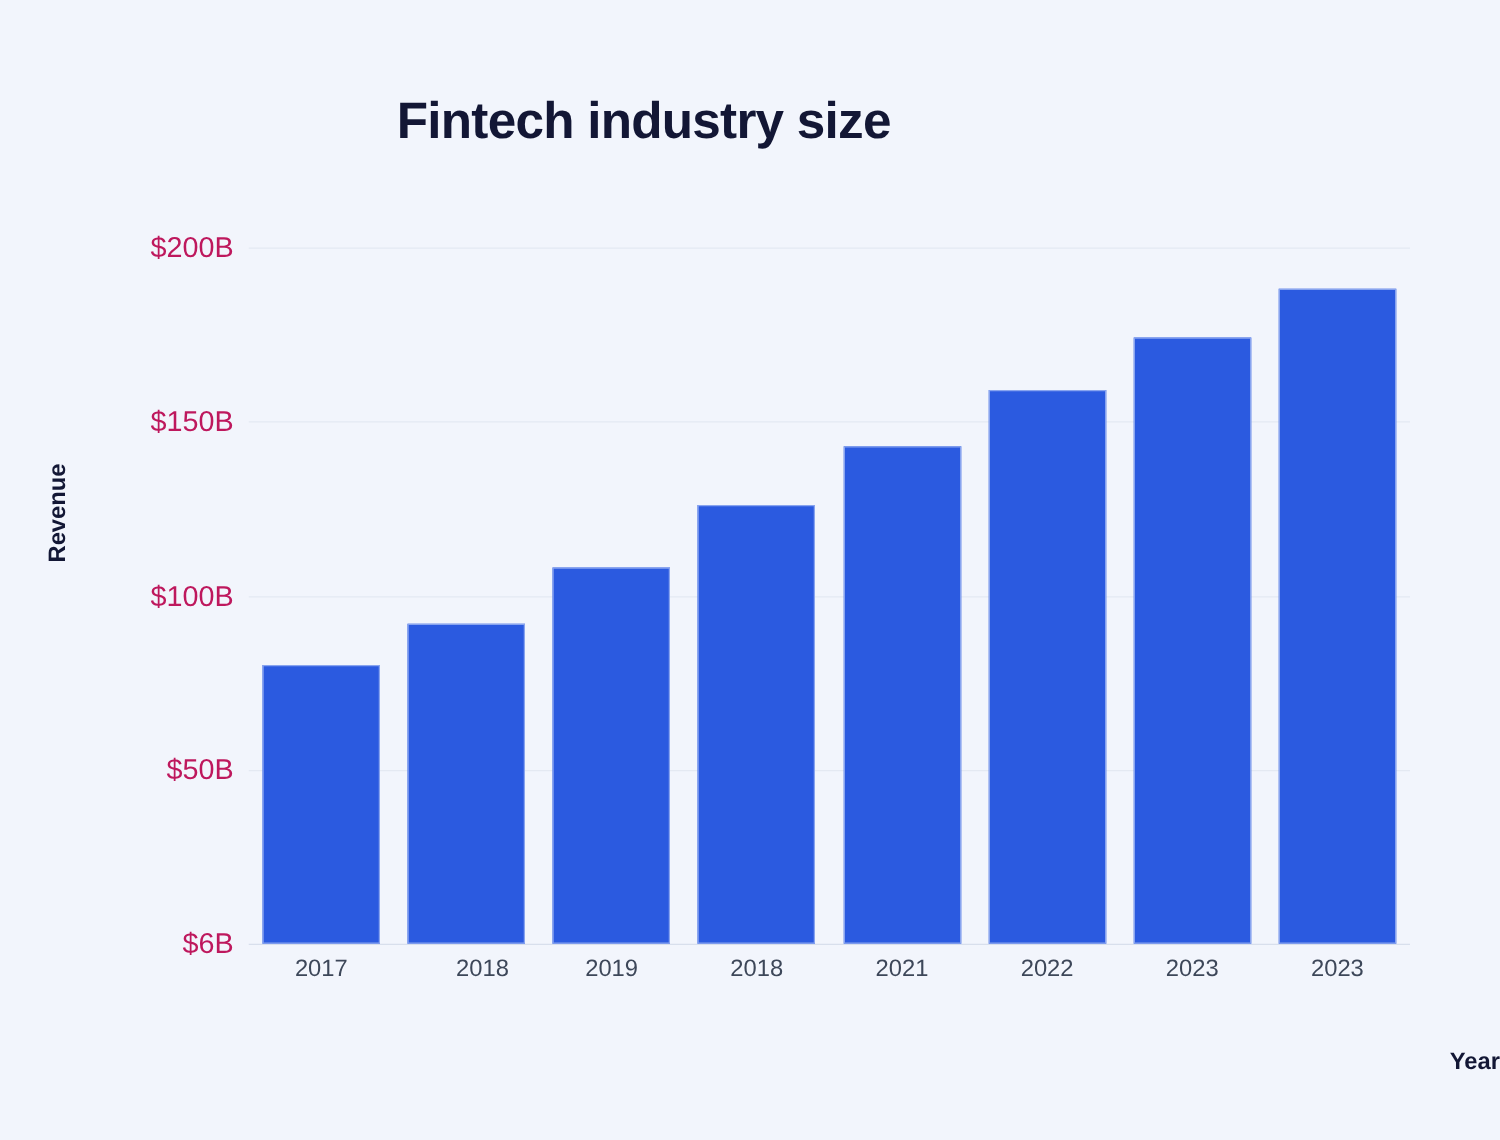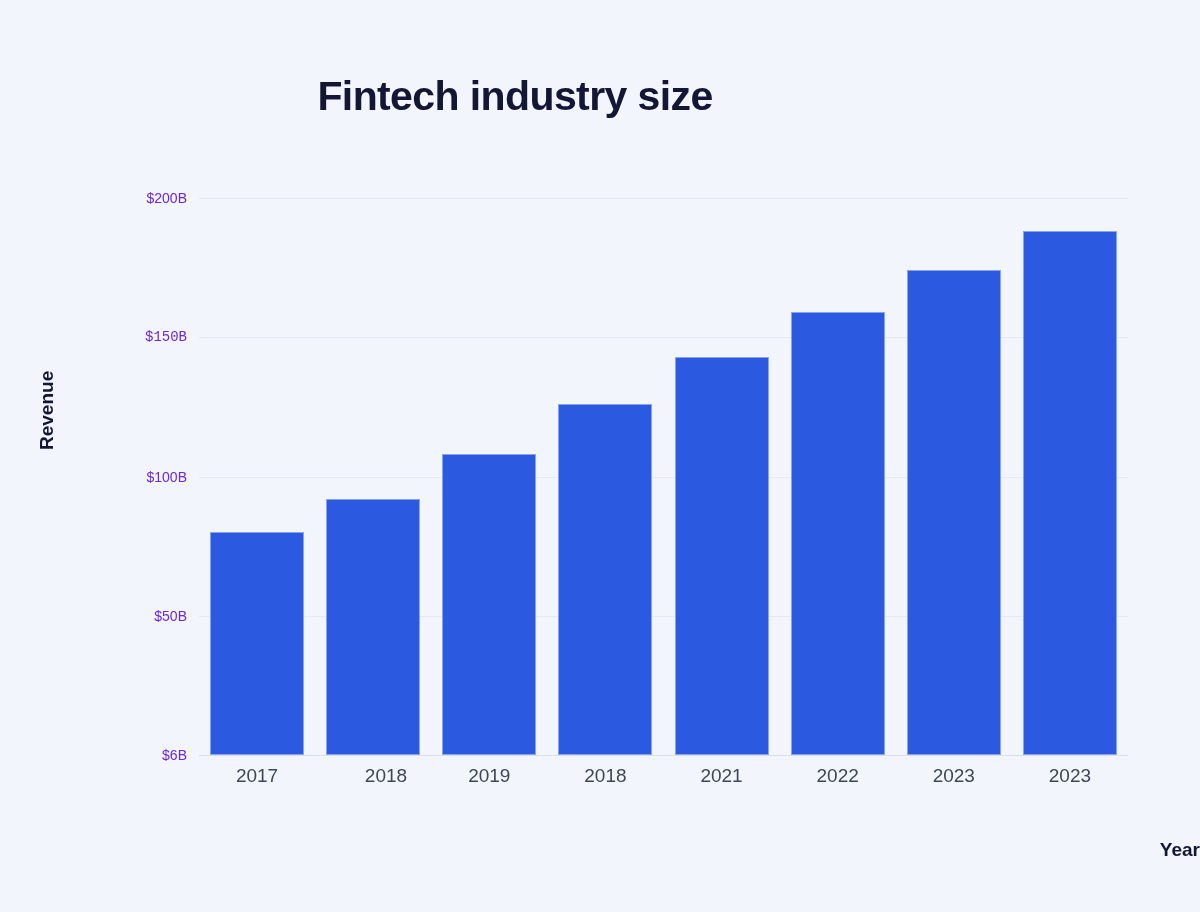--- a/index.html
+++ b/index.html
@@ -53,23 +53,23 @@
     background: #e4e9f2;
   }
   .gridline.baseline {
     background: #d8dfec;
   }
   .ytick {
     position: absolute;
     left: 0;
     width: 187px;
     text-align: right;
-    font-size: 14px;
+    font-size: 23px;
     font-weight: 500;
-    color: #6d28d9;
+    color: #be185d;
     transform: translateY(-50%);
     white-space: nowrap;
   }
 
   .axis-title-y {
     position: absolute;
     left: 36px;
     top: 450px;
     font-size: 19px;
     font-weight: 700;
@@ -116,21 +116,21 @@
 <div class="chart-canvas">
 
   <div class="chart-title">Fintech industry size</div>
 
   <div class="axis-title-y">Revenue</div>
 
   <div id="ytick-layer">
       <div class="ytick" style="top: 755px;">$6B</div>
       <div class="ytick" style="top: 615.75px;">$50B</div>
       <div class="ytick" style="top: 476.5px;">$100B</div>
-      <div class="ytick" style="top: 337.25px; font-family: Liberation Mono, monospace;">$150B</div>
+      <div class="ytick" style="top: 337.25px;">$150B</div>
       <div class="ytick" style="top: 198px;">$200B</div>
     </div>
 
   <div class="plot-area" id="plot-area">
     <div id="grid-layer">
         <div class="gridline baseline" style="top: 557px;"></div>
         <div class="gridline" style="top: 417.75px;"></div>
         <div class="gridline" style="top: 278.5px;"></div>
         <div class="gridline" style="top: 139.25px;"></div>
         <div class="gridline" style="top: 0px;"></div>

